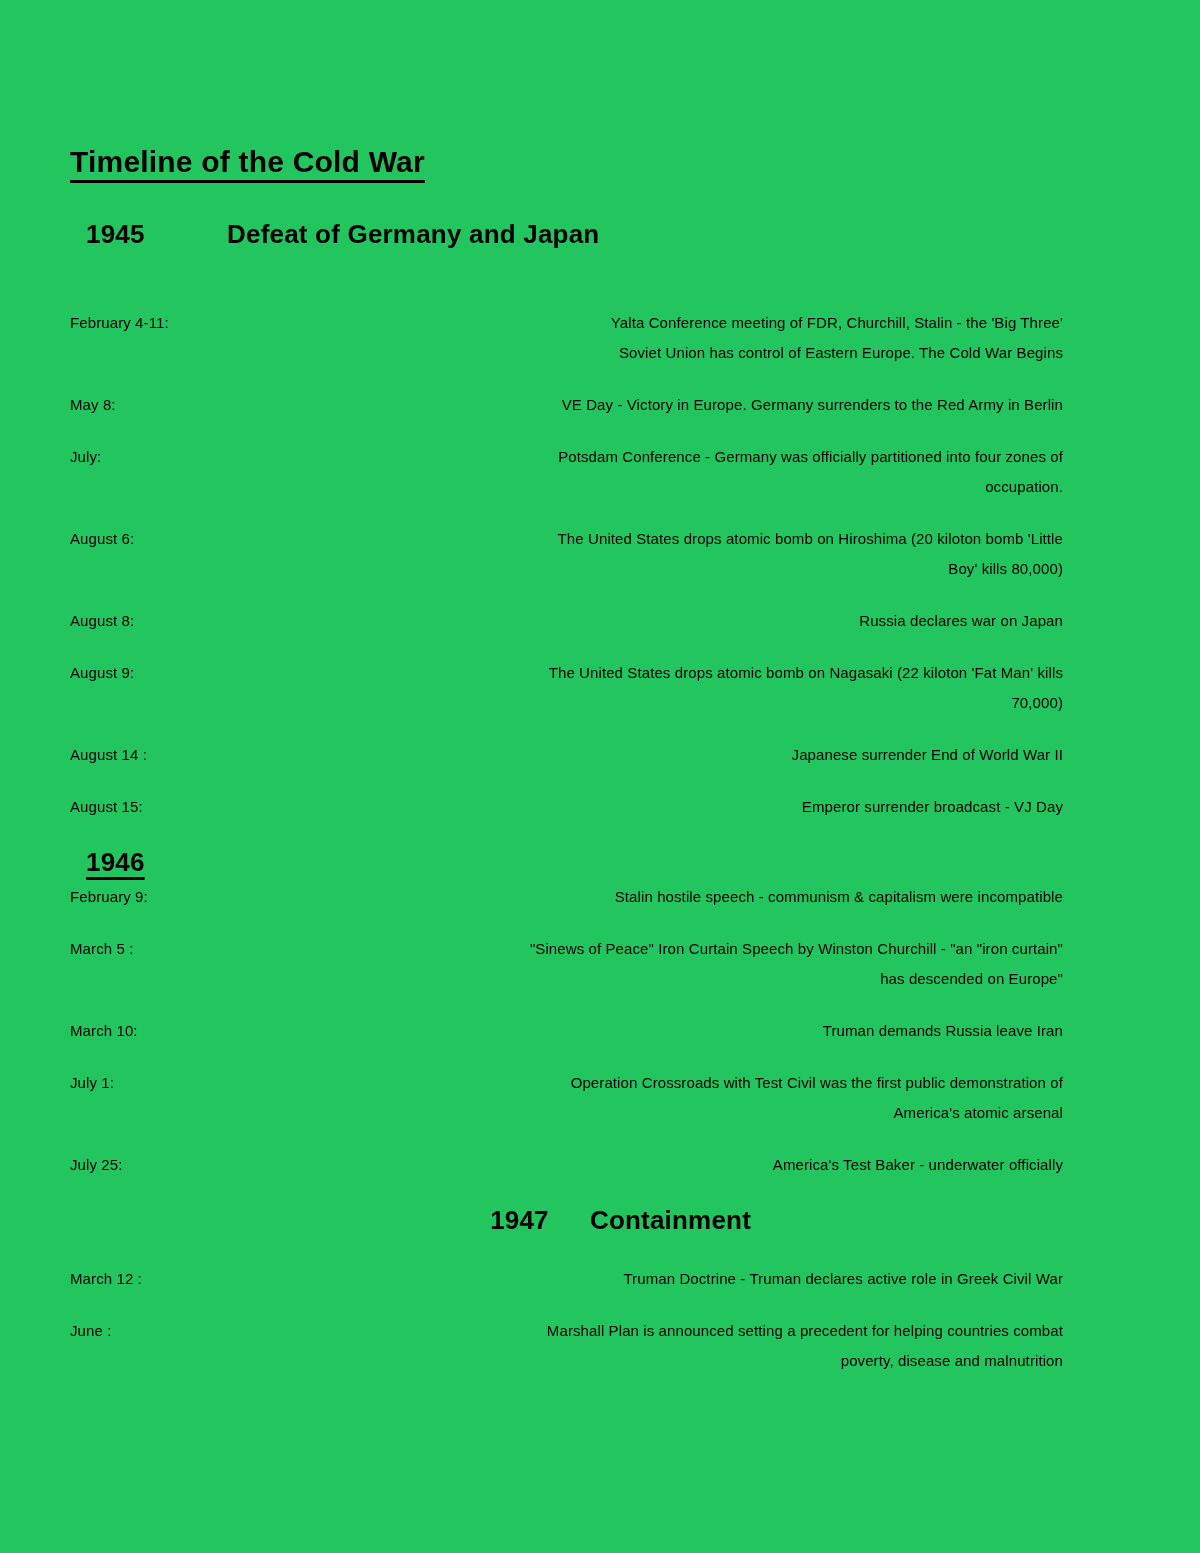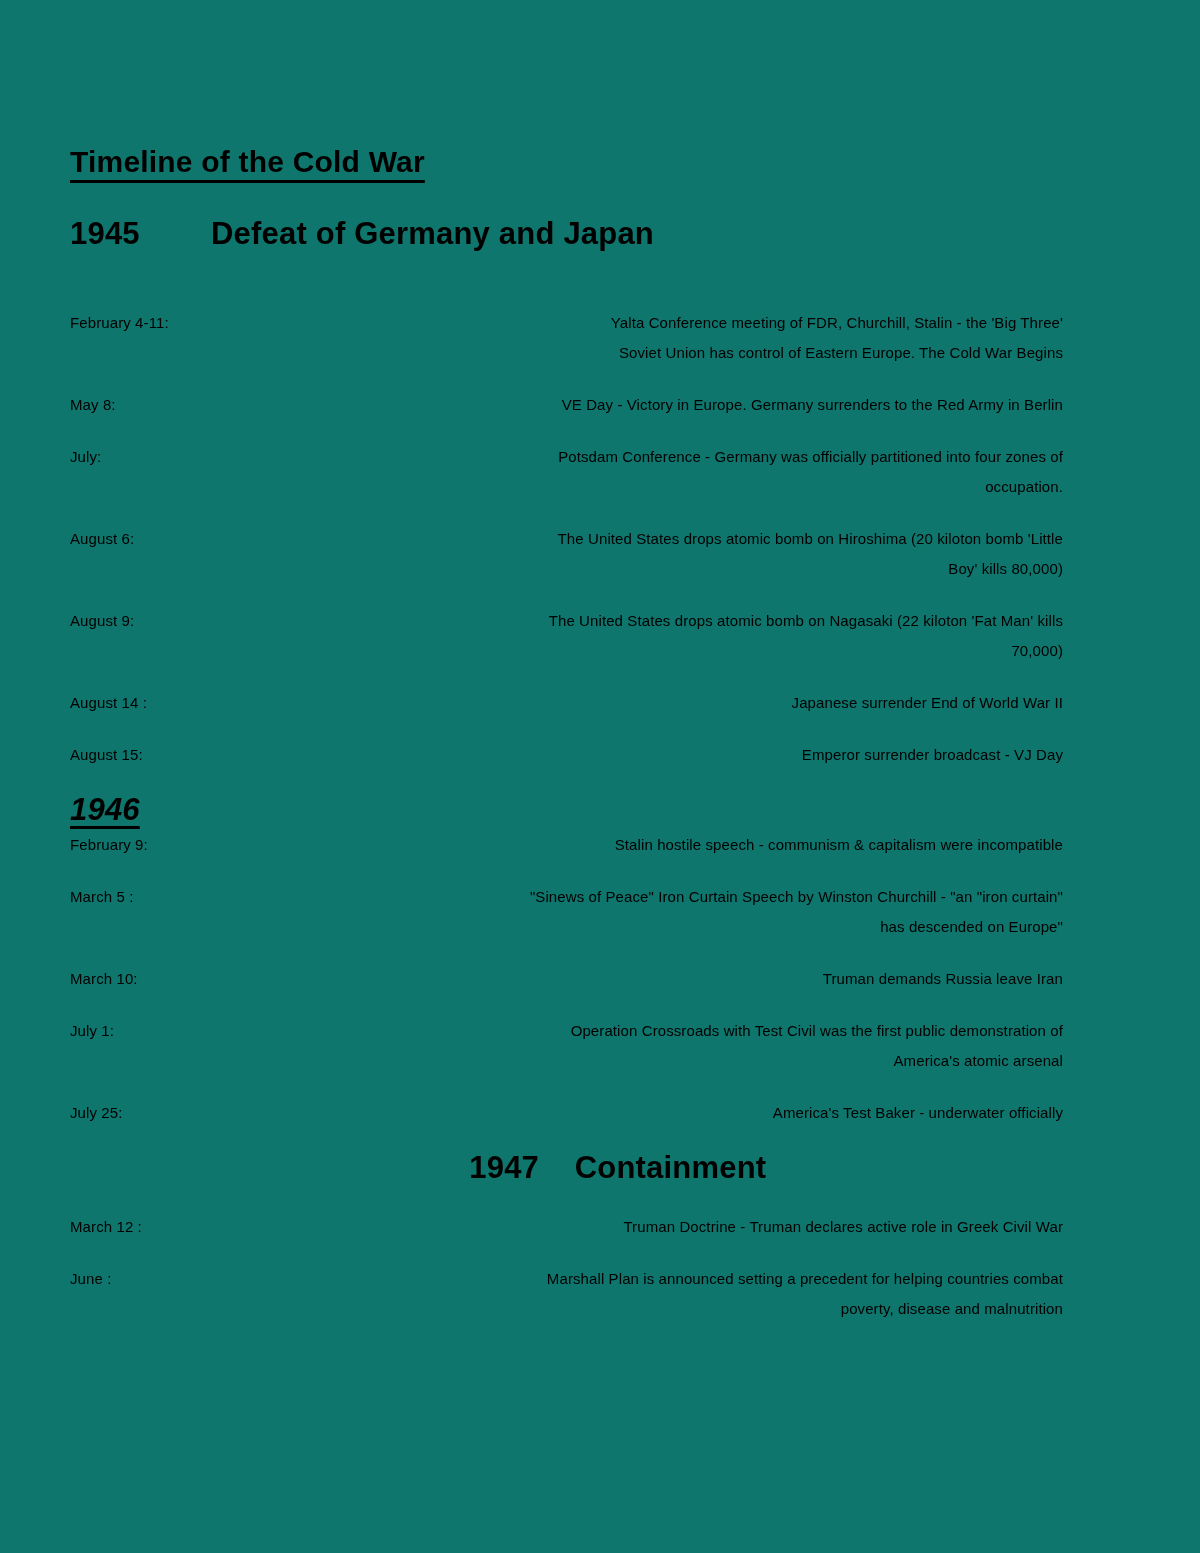--- a/index.html
+++ b/index.html
@@ -1,49 +1,48 @@
 <!DOCTYPE html>
 <html><head>
 <meta charset="utf-8">
 <style>
   html, body { margin: 0; padding: 0; background: #ffffff; }
   .page {
     width: 1200px;
     height: 1553px;
     box-sizing: border-box;
     padding: 142px 70px 0 70px;
-    background: #0f766e;
+    background: #22c55e;
     color: #000000;
     font-family: "Liberation Sans", sans-serif;
     overflow: hidden;
   }
   .doc-title {
     font-size: 30px;
     font-weight: bold;
     line-height: 40px;
     margin: 0 0 34px 0;
     text-decoration: underline;
     text-decoration-thickness: 3px;
     text-underline-offset: 8px;
     letter-spacing: 0.2px;
   }
   .section-heading {
-    font-size: 31px;
+    font-size: 26px;
     font-weight: bold;
     line-height: 36px;
-    margin: 0;
+    margin: 16px;
     letter-spacing: 0.2px;
   }
   .section-heading .year { display: inline-block; min-width: 141px; }
   .section-heading .year.underlined {
     min-width: 0;
     text-decoration: underline;
     text-decoration-thickness: 2.5px;
     text-underline-offset: 6px;
-    font-style: italic;
   }
   .s1945 .section-heading { margin-bottom: 56px; }
   .s1946 .section-heading { margin-bottom: 2px; }
   .s1947 .section-heading { margin-bottom: 26px; text-align: center; }
   .entry {
     display: grid;
     grid-template-columns: 213px auto;
     font-size: 15px;
     line-height: 30px;
     margin-bottom: 22px;
@@ -80,20 +79,24 @@
     <div class="entry-desc">Potsdam Conference - Germany was officially partitioned into four zones of
 occupation.</div>
   </div>
 
   <div class="entry">
     <div class="entry-date">August 6:</div>
     <div class="entry-desc">The United States drops atomic bomb on Hiroshima (20 kiloton bomb 'Little
 Boy' kills 80,000)</div>
   </div>
 
+  <div class="entry">
+    <div class="entry-date">August 8:</div>
+    <div class="entry-desc">Russia declares war on Japan</div>
+  </div>
 
   <div class="entry">
     <div class="entry-date">August 9:</div>
     <div class="entry-desc">The United States drops atomic bomb on Nagasaki (22 kiloton 'Fat Man' kills
 70,000)</div>
   </div>
 
   <div class="entry">
     <div class="entry-date">August 14 :</div>
     <div class="entry-desc">Japanese surrender End of World War II</div>

